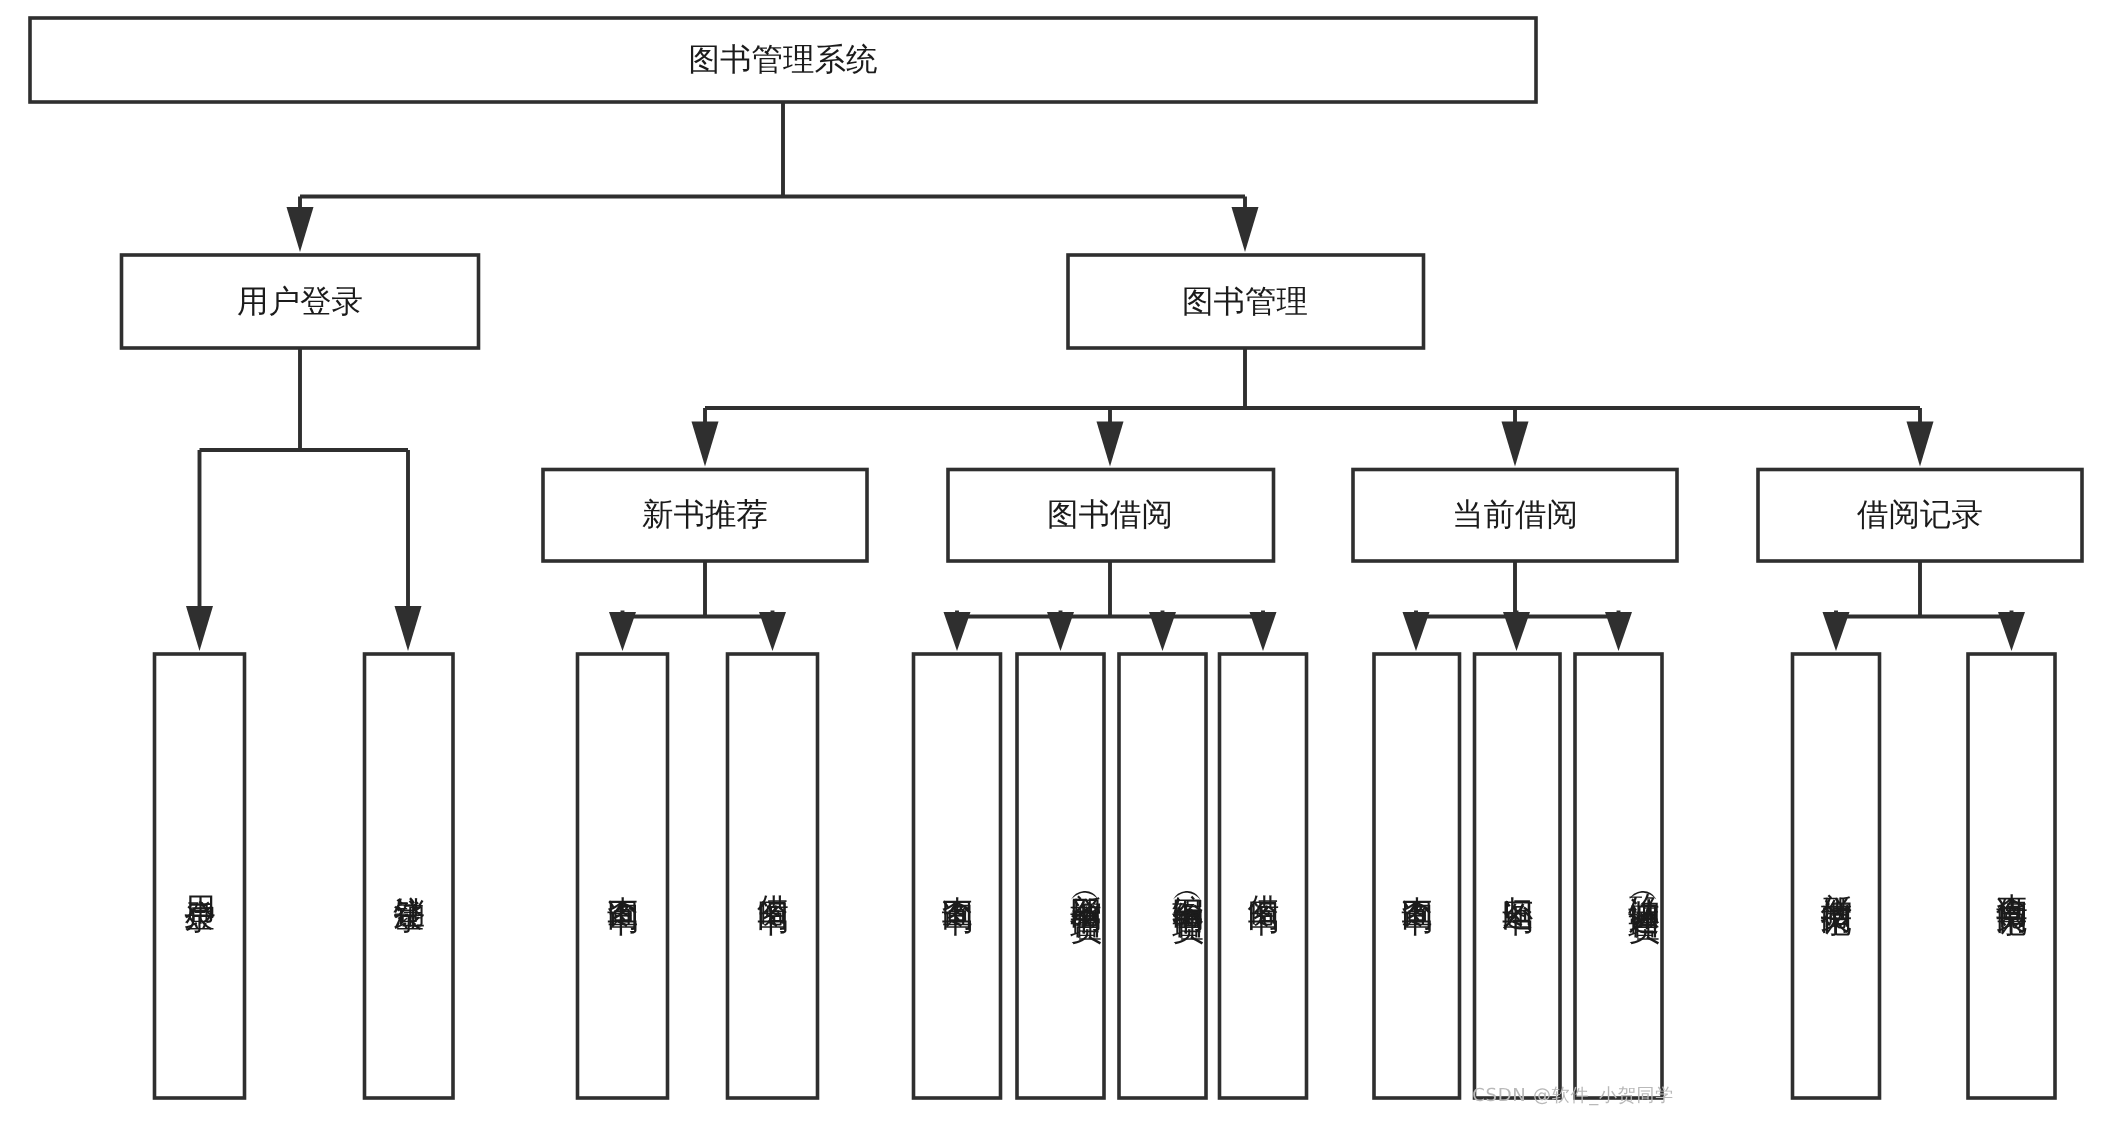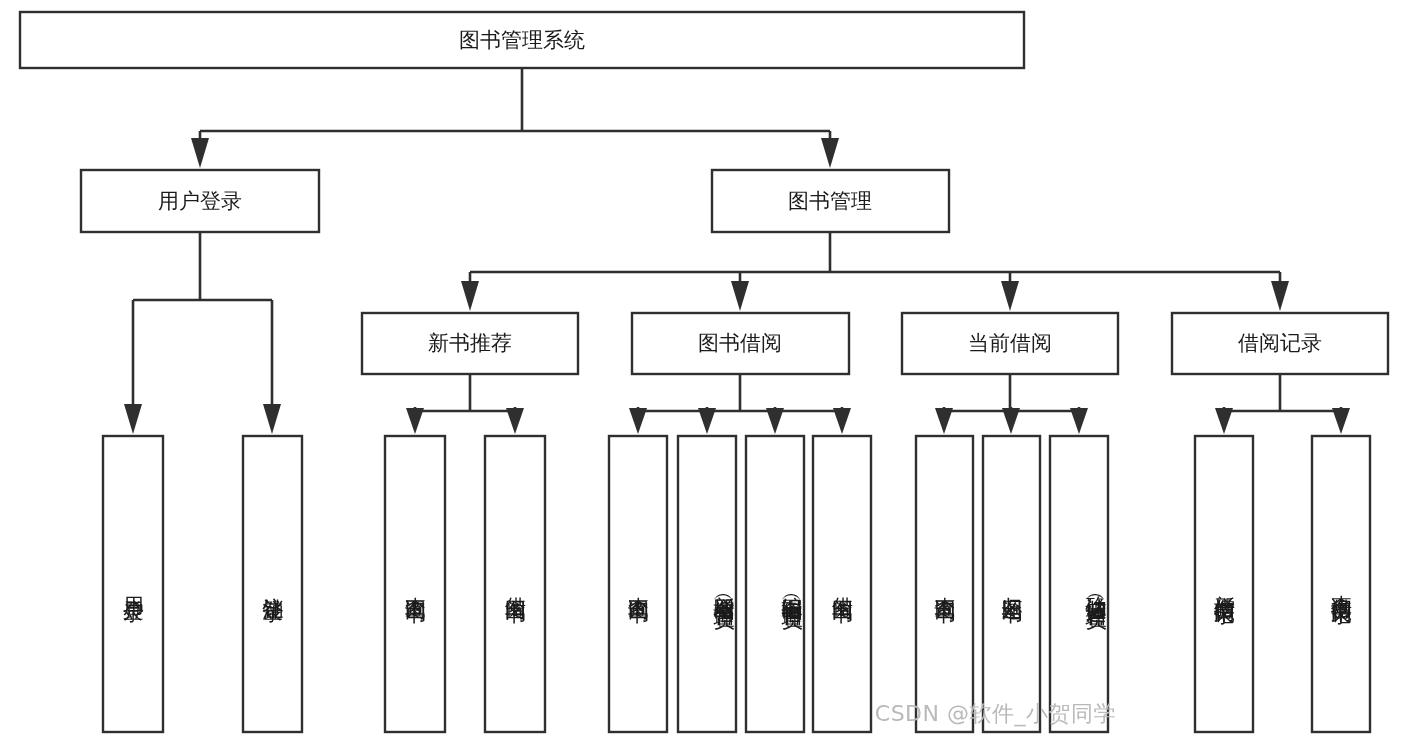--- a/index.html
+++ b/index.html
@@ -61,23 +61,23 @@
     display: flex;
     align-items: center;
     justify-content: center;
     text-align: center;
     white-space: nowrap;
     pointer-events: none;
   }
   .watermark {
     position: absolute;
     right: 10px;
-    bottom: 18px;
-    font-family: "DejaVu Sans", "Liberation Sans", sans-serif;
-    font-size: 22px;
+    bottom: 8px;
+    font-family: "DejaVu Sans", "Liberation Sans", sans-serif;
+    font-size: 12px;
     color: #b9b9b9;
     white-space: nowrap;
     letter-spacing: 0.5px;
   }
 </style>
 </head>
 <body>
 
 <div id="diagram-root">
 

